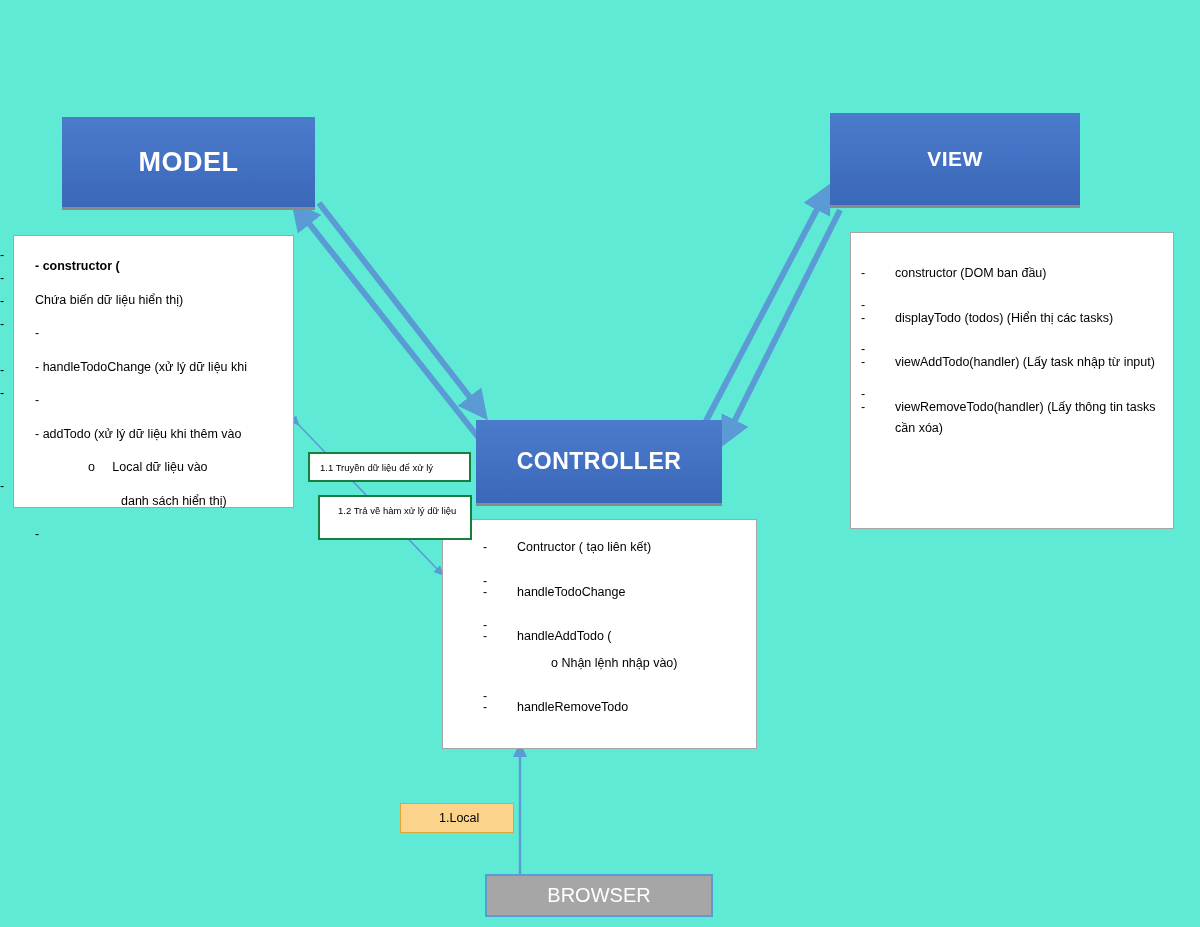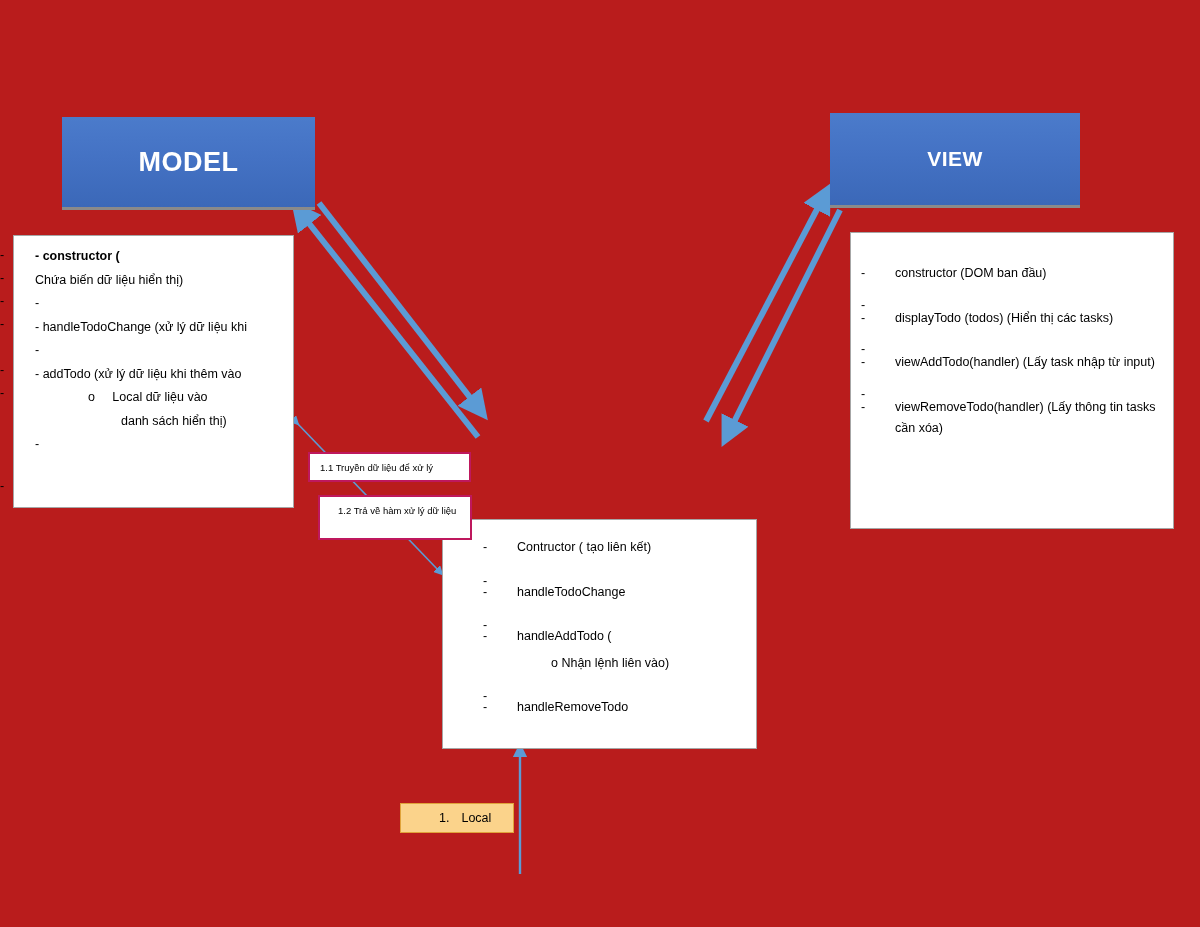--- a/index.html
+++ b/index.html
@@ -9,21 +9,21 @@
     background: #ffffff;
   }
   body {
     font-family: "Liberation Sans", sans-serif;
     color: #000000;
   }
   #canvas {
     position: relative;
     width: 1200px;
     height: 927px;
-    background: #b91c1c;
+    background: #5eead4;
     overflow: hidden;
   }
   svg.arrow-layer {
     position: absolute;
     left: 0;
     top: 0;
     width: 1200px;
     height: 927px;
     pointer-events: none;
   }
@@ -70,21 +70,21 @@
     height: 30px;
     background: #fbd38b;
     border: 1px solid #e0a33a;
     box-sizing: border-box;
     display: flex;
     align-items: center;
     font-size: 12.5px;
     color: #000;
   }
   #local-box .num { margin-left: 38px; }
-  #local-box .txt { margin-left: 12px; }
+  #local-box .txt { margin-left: 0; }
 
   
   .detail-box {
     position: absolute;
     background: #ffffff;
     border: 1px solid #a6a6a6;
     box-sizing: border-box;
   }
   #model-detail { left: 13px;  top: 235px; width: 281px; height: 273px; }
   #view-detail  { left: 850px; top: 232px; width: 324px; height: 297px; }
@@ -102,21 +102,21 @@
   }
   .outer-dashes div { height: 23px; }
 
   
   .detail-list {
     position: absolute;
     font-size: 12.5px;
     line-height: 23.5px;
     color: #000;
   }
-  .detail-list .ln { white-space: pre-wrap; }
+  .detail-list .ln { white-space: pre-wrap; margin-top: 10px; }
   .detail-list .b { font-weight: bold; }
 
   #model-detail .detail-list {
     left: 21px;
     top: 9px;
     width: 260px;
   }
   #model-detail .indent-o {
     padding-left: 86px;
     text-indent: -33px;
@@ -152,21 +152,21 @@
   #controller-detail .sub-o {
     padding-left: 60px;
     text-indent: -26px;
     margin-top: 5px;
   }
 
   
   .callout {
     position: absolute;
     background: #ffffff;
-    border: 2px solid #be185d;
+    border: 2px solid #15803d;
     box-sizing: border-box;
     font-size: 9.5px;
     line-height: 15px;
     color: #000;
     padding: 4px 6px 3px 10px;
     z-index: 5;
   }
   #callout-11 { left: 308px; top: 452px; width: 163px; height: 30px; padding-top: 6px; }
   #callout-12 { left: 318px; top: 495px; width: 154px; height: 45px; padding-top: 6px; padding-left: 18px; }
 </style>
@@ -271,20 +271,23 @@
         <span class="dash">-</span>
         <span class="content"></span>
       </div>
       <div class="dash-row">
         <span class="dash">-</span>
         <span class="content">viewRemoveTodo(handler) (Lấy thông tin tasks cần xóa)</span>
       </div>
     </div>
   </div>
 
+  <div class="blue-box" id="controller-box">
+    <span>CONTROLLER</span>
+  </div>
 
   <div class="detail-box" id="controller-detail">
     <div class="dash-list">
       <div class="dash-row">
         <span class="dash">-</span>
         <span class="content b">Contructor ( tạo liên kết)</span>
       </div>
       <div class="dash-row empty">
         <span class="dash">-</span>
         <span class="content"></span>
@@ -294,21 +297,21 @@
         <span class="content">handleTodoChange</span>
       </div>
       <div class="dash-row empty">
         <span class="dash">-</span>
         <span class="content"></span>
       </div>
       <div class="dash-row">
         <span class="dash">-</span>
         <span class="content">
           <span>handleAddTodo (</span>
-          <div class="sub-o">o     Nhận lệnh liên vào)</div>
+          <div class="sub-o">o     Nhận lệnh nhập vào)</div>
         </span>
       </div>
       <div class="dash-row empty">
         <span class="dash">-</span>
         <span class="content"></span>
       </div>
       <div class="dash-row">
         <span class="dash">-</span>
         <span class="content">handleRemoveTodo</span>
       </div>
@@ -320,14 +323,17 @@
   </div>
   <div class="callout" id="callout-12">
     <span>1.2 Trả về hàm xử lý dữ liệu</span>
   </div>
 
   <div id="local-box">
     <span class="num">1.</span>
     <span class="txt">Local</span>
   </div>
 
+  <div id="browser-box">
+    <span>BROWSER</span>
+  </div>
 
 </div>
 
 </body></html>

